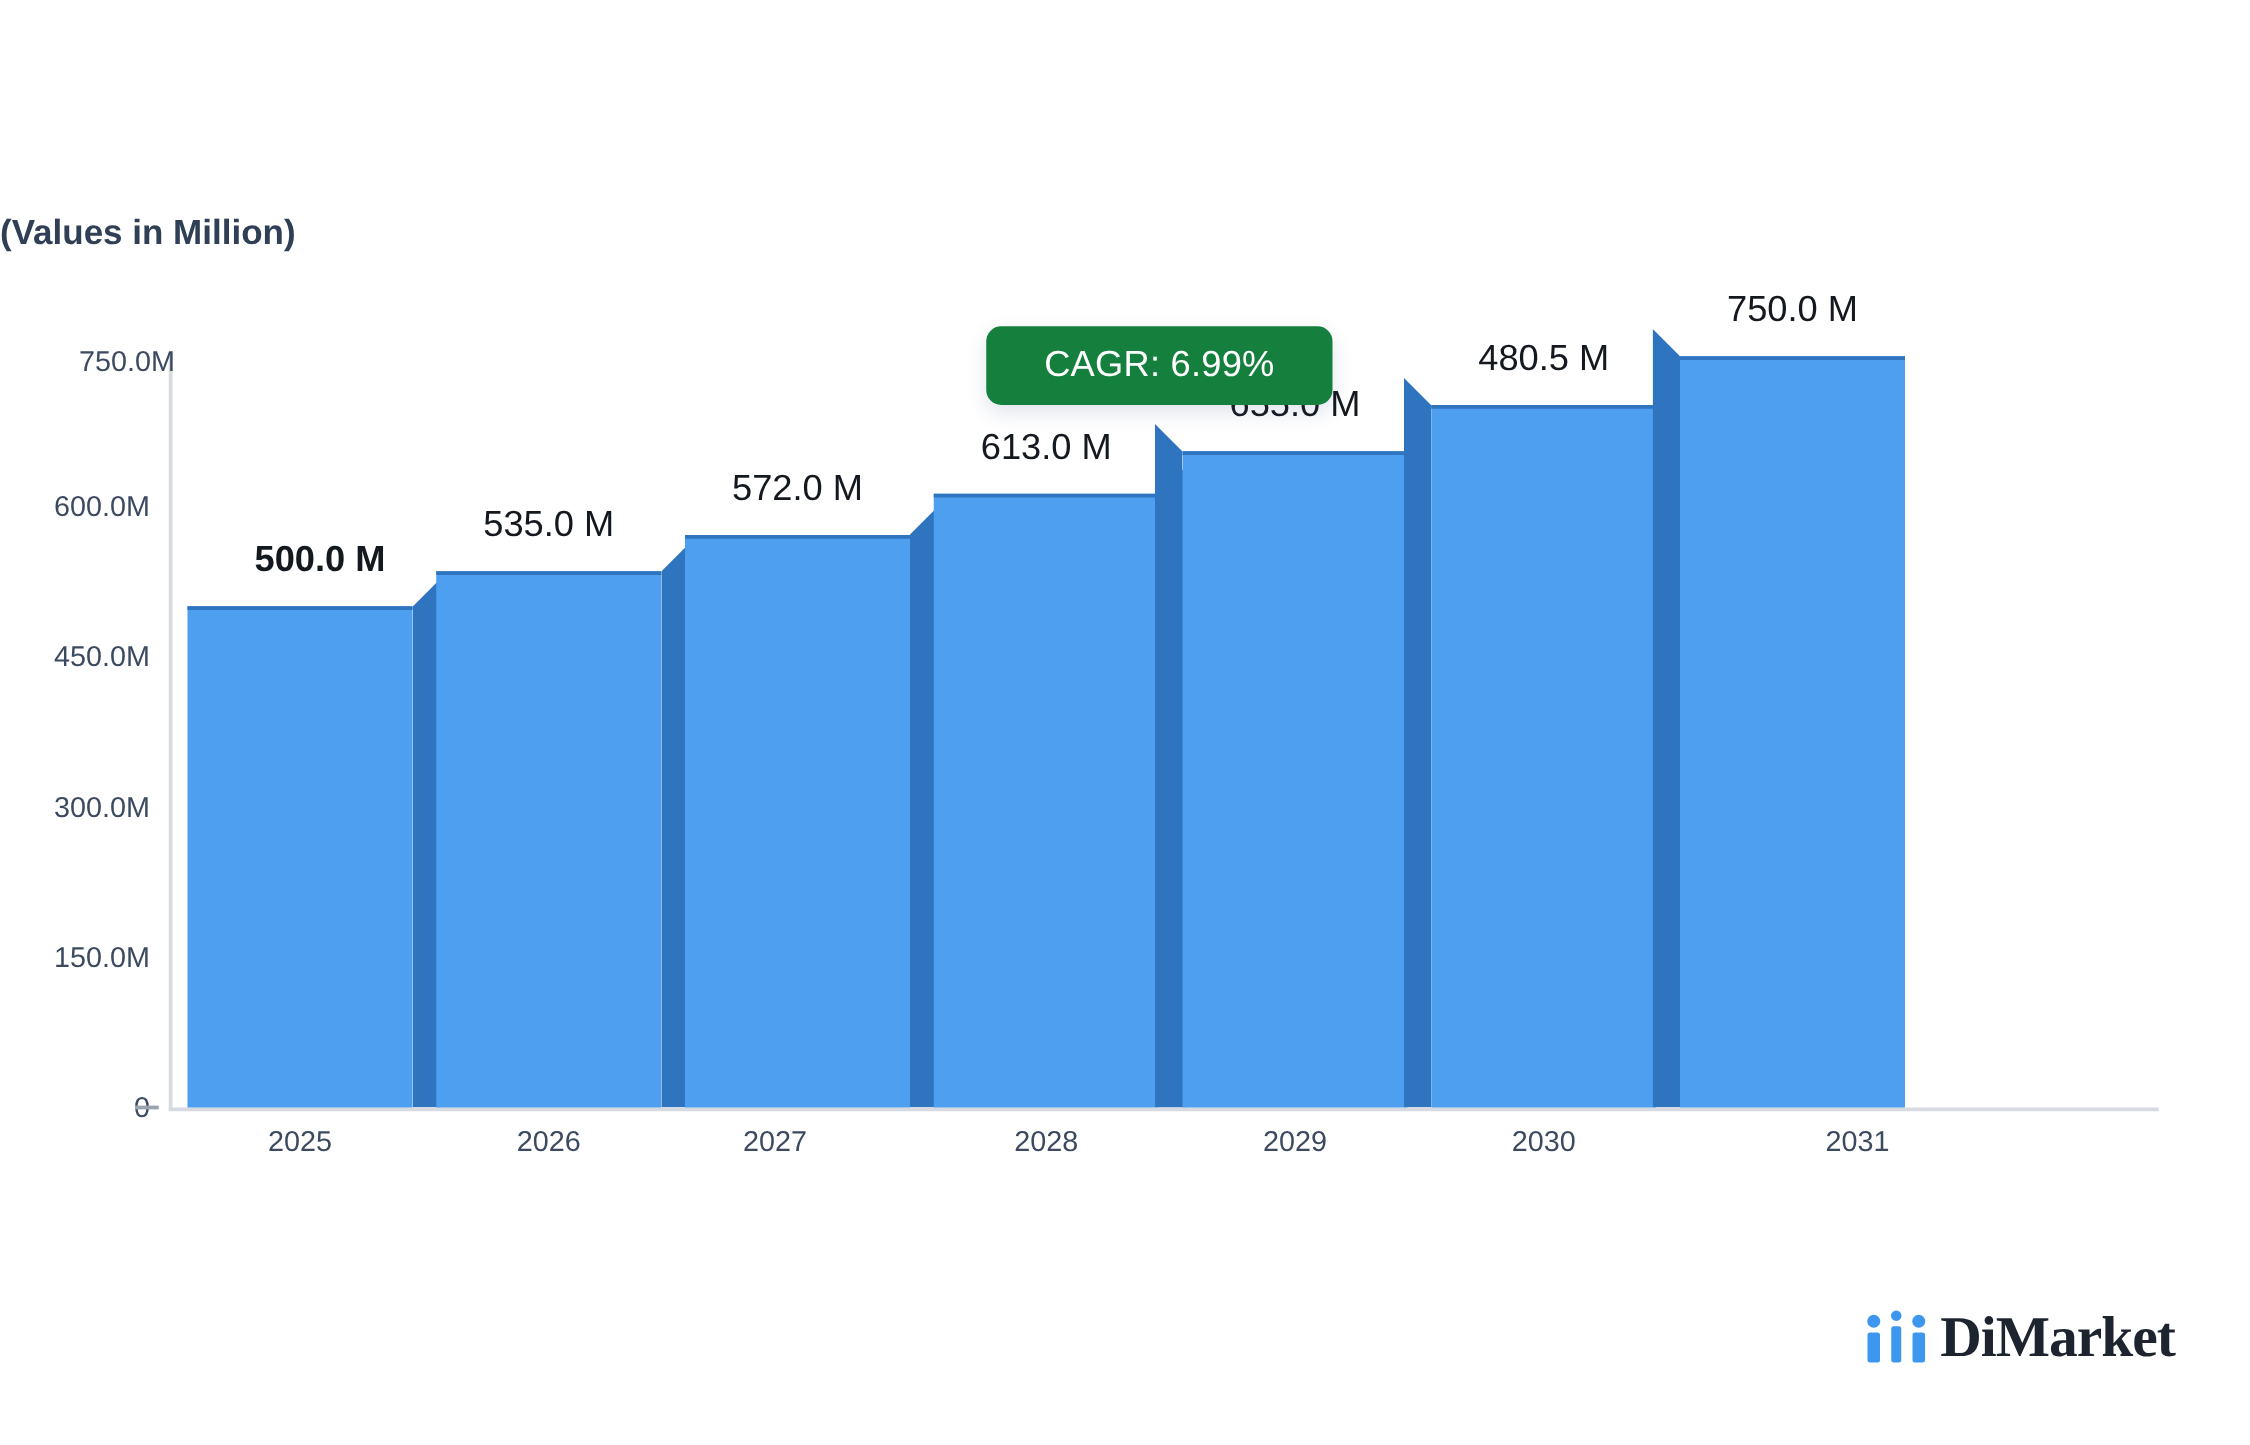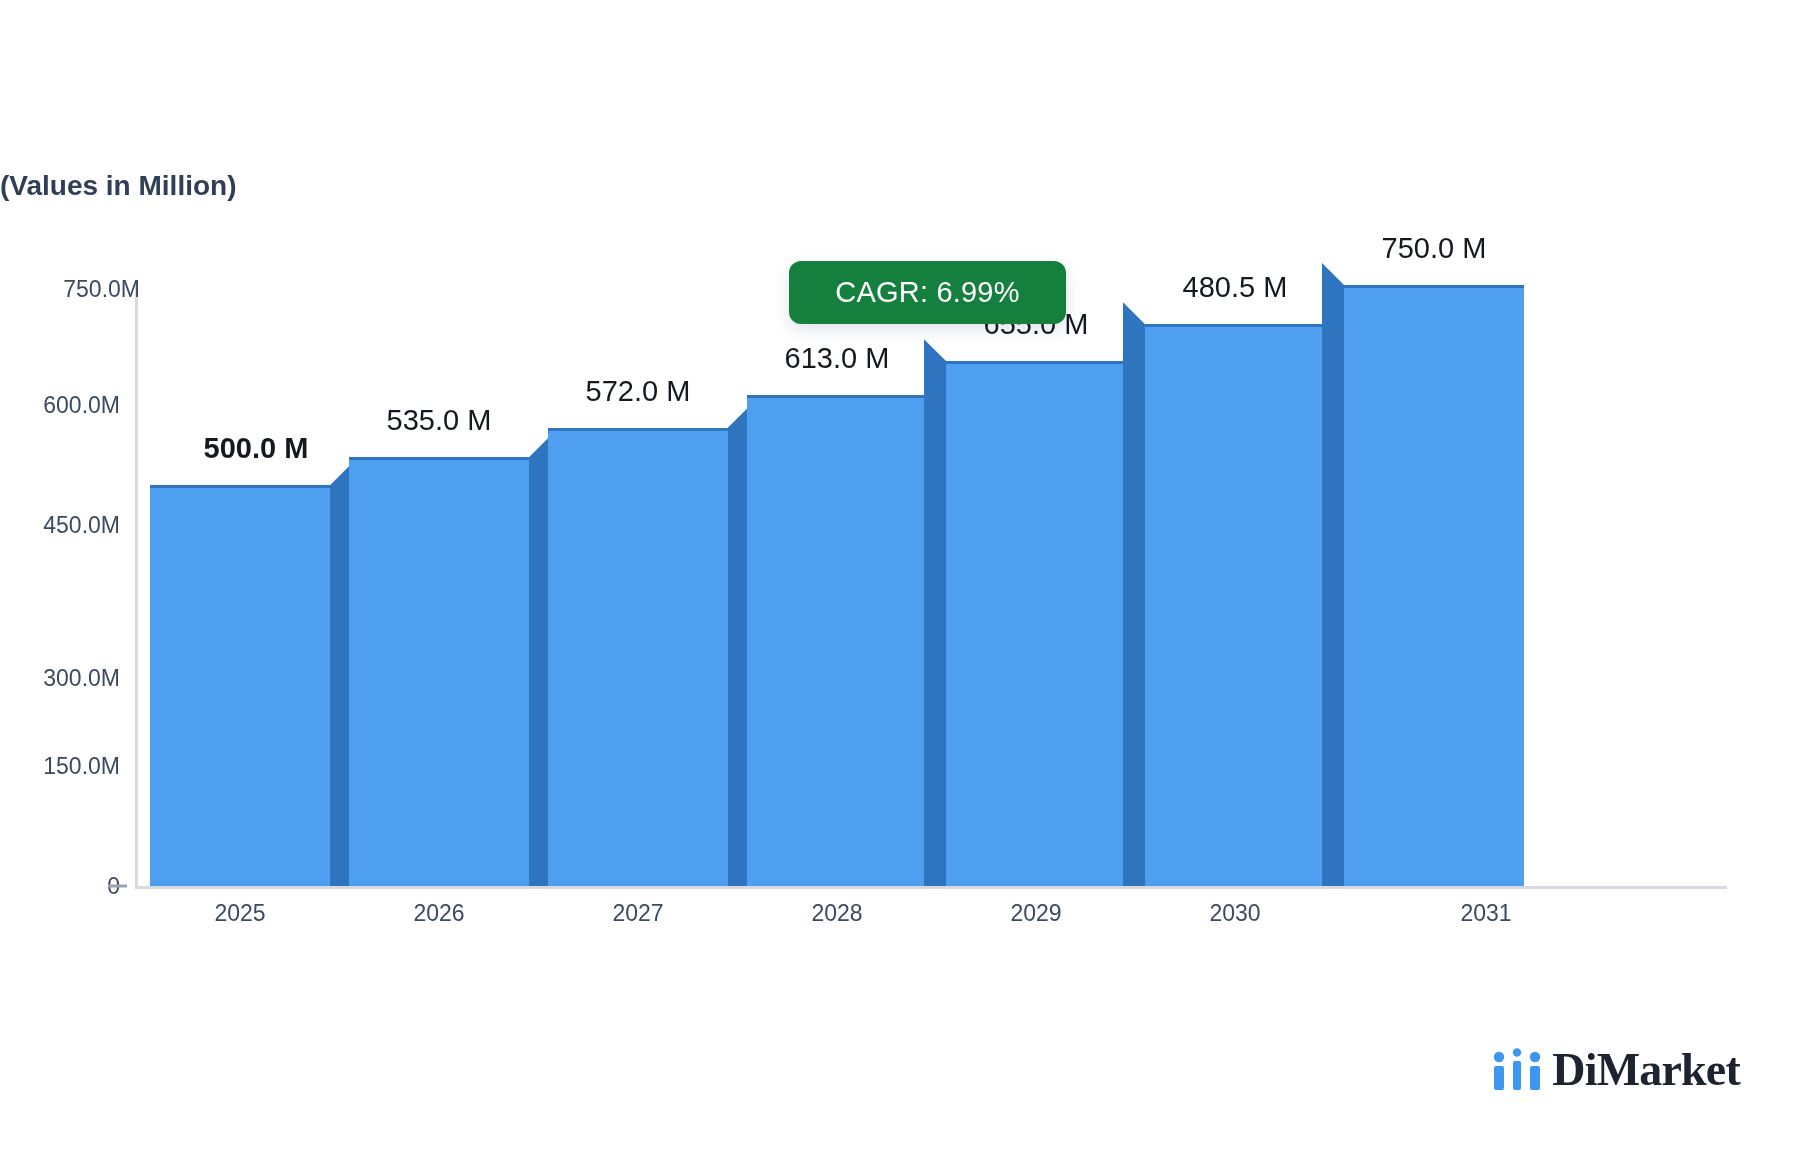--- a/index.html
+++ b/index.html
@@ -180,21 +180,21 @@
   <div class="cagr-badge">CAGR: 6.99%</div>
 
   <div class="y-axis-line"></div>
   <div class="x-axis-line"></div>
 
   <div class="plot">
     <div id="yticks">
         <div class="ytick" style="top: 601px; left: -135px;">0</div>
         <div class="ytick-dash" style="top: 601px; left: -27px;"></div>
         <div class="ytick" style="top: 480.8px; left: -135px;">150.0M</div>
-        <div class="ytick" style="top: 360.6px; left: -135px; margin-top: 32px;">300.0M</div>
+        <div class="ytick" style="top: 360.6px; left: -135px;">300.0M</div>
         <div class="ytick" style="top: 240.4px; left: -135px;">450.0M</div>
         <div class="ytick" style="top: 120.2px; left: -135px;">600.0M</div>
         <div class="ytick" style="top: 4px; left: -135px; margin-left: 20px;">750.0M</div>
       </div>
   </div>
 
   <div class="bars" id="bars">
       <div class="bar-side" style="top: 463.333px; height: 422.667px; width: 22px; left: 330px; clip-path: polygon(0px 5.20505%, 100% 0px, 100% 100%, 0px 100%);"></div>
       <div class="bar-face" style="left: 150px; top: 485.333px; width: 180px; height: 400.667px;"></div>
       <div class="bar-label" style="left: 146px; top: 432.333px; width: 220px; font-weight: bold;">500.0 M</div>
@@ -213,21 +213,21 @@
       <div class="bar-side" style="top: 302.265px; height: 583.735px; width: 22px; left: 1123px; clip-path: polygon(0px 0px, 100% 3.76884%, 100% 100%, 0px 100%);"></div>
       <div class="bar-face" style="left: 1145px; top: 324.265px; width: 180px; height: 561.735px;"></div>
       <div class="bar-label" style="left: 1125px; top: 271.265px; width: 220px;">480.5 M</div>
       <div class="bar-side" style="top: 263px; height: 623px; width: 22px; left: 1322px; clip-path: polygon(0px 0px, 100% 3.5313%, 100% 100%, 0px 100%);"></div>
       <div class="bar-face" style="left: 1344px; top: 285px; width: 180px; height: 601px;"></div>
       <div class="bar-label" style="left: 1324px; top: 232px; width: 220px;">750.0 M</div>
     </div>
   <div id="xticks">
       <div class="xtick" style="left: 130px; width: 220px;">2025</div>
       <div class="xtick" style="left: 329px; width: 220px;">2026</div>
-      <div class="xtick" style="left: 528px; width: 220px;">2027</div>
+      <div class="xtick" style="left: 510px; width: 220px;">2027</div>
       <div class="xtick" style="left: 727px; width: 220px;">2028</div>
       <div class="xtick" style="left: 926px; width: 220px;">2029</div>
       <div class="xtick" style="left: 1125px; width: 220px;">2030</div>
       <div class="xtick" style="left: 1376px; width: 220px;">2031</div>
     </div>
 
   <div class="logo">
     <svg class="logo-mark" width="52" height="44" viewBox="0 0 52 44">
       <circle cx="7" cy="9" r="5.2" fill="#3d97ee"></circle>
       <circle cx="25" cy="4.5" r="4.2" fill="#3d97ee"></circle>

